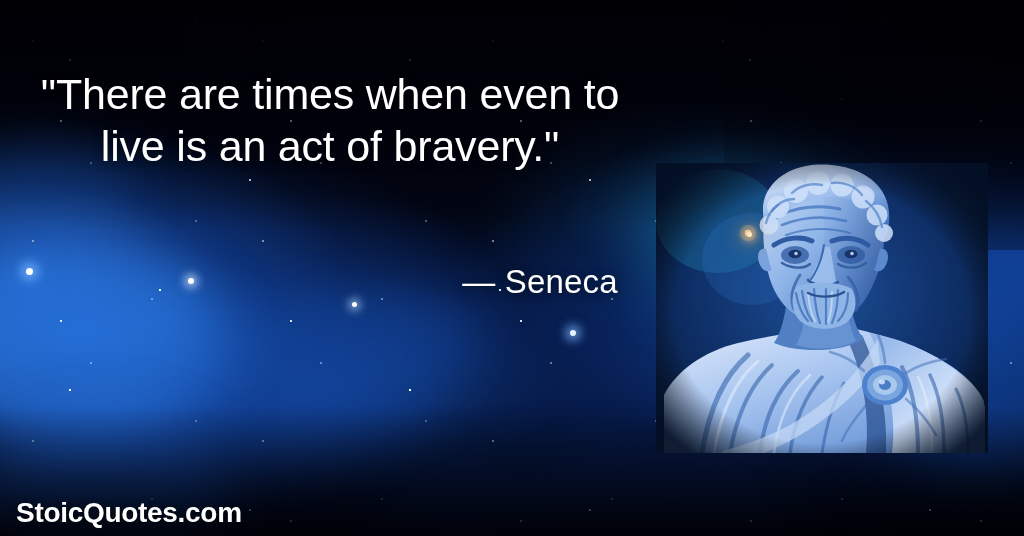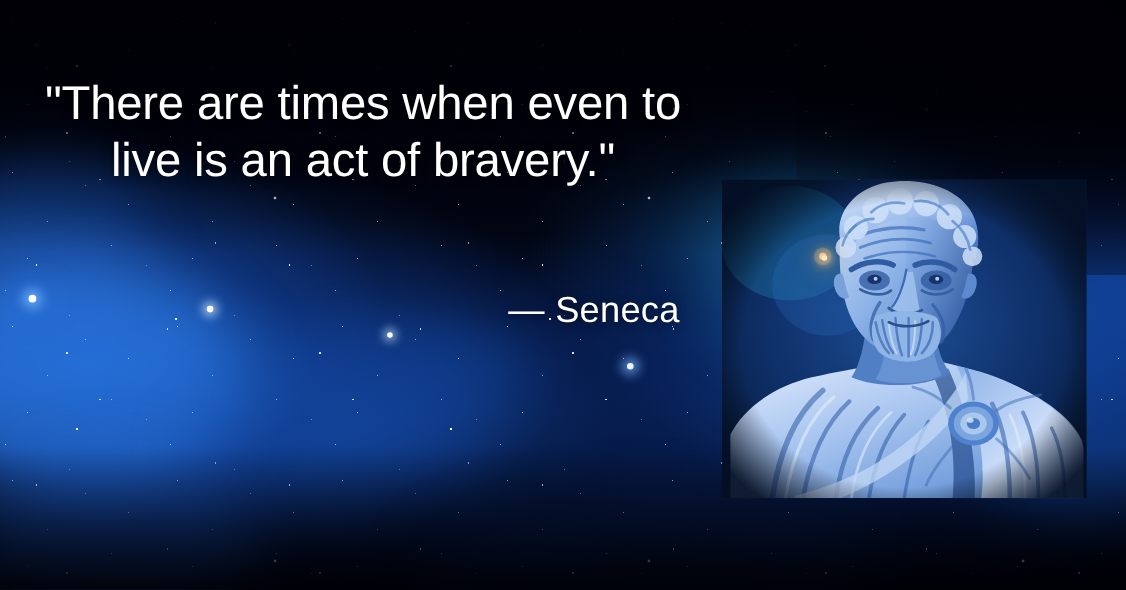--- a/index.html
+++ b/index.html
@@ -340,14 +340,15 @@
     </svg>
   </div>
 
   <div class="glow-star gs3"></div>
 
   <div class="quote">"There are times when even to
 live is an act of bravery."</div>
 
   <div class="attrib">— Seneca</div>
 
+  <div class="watermark">StoicQuotes.com</div>
 
 </div>
 
 </body></html>

